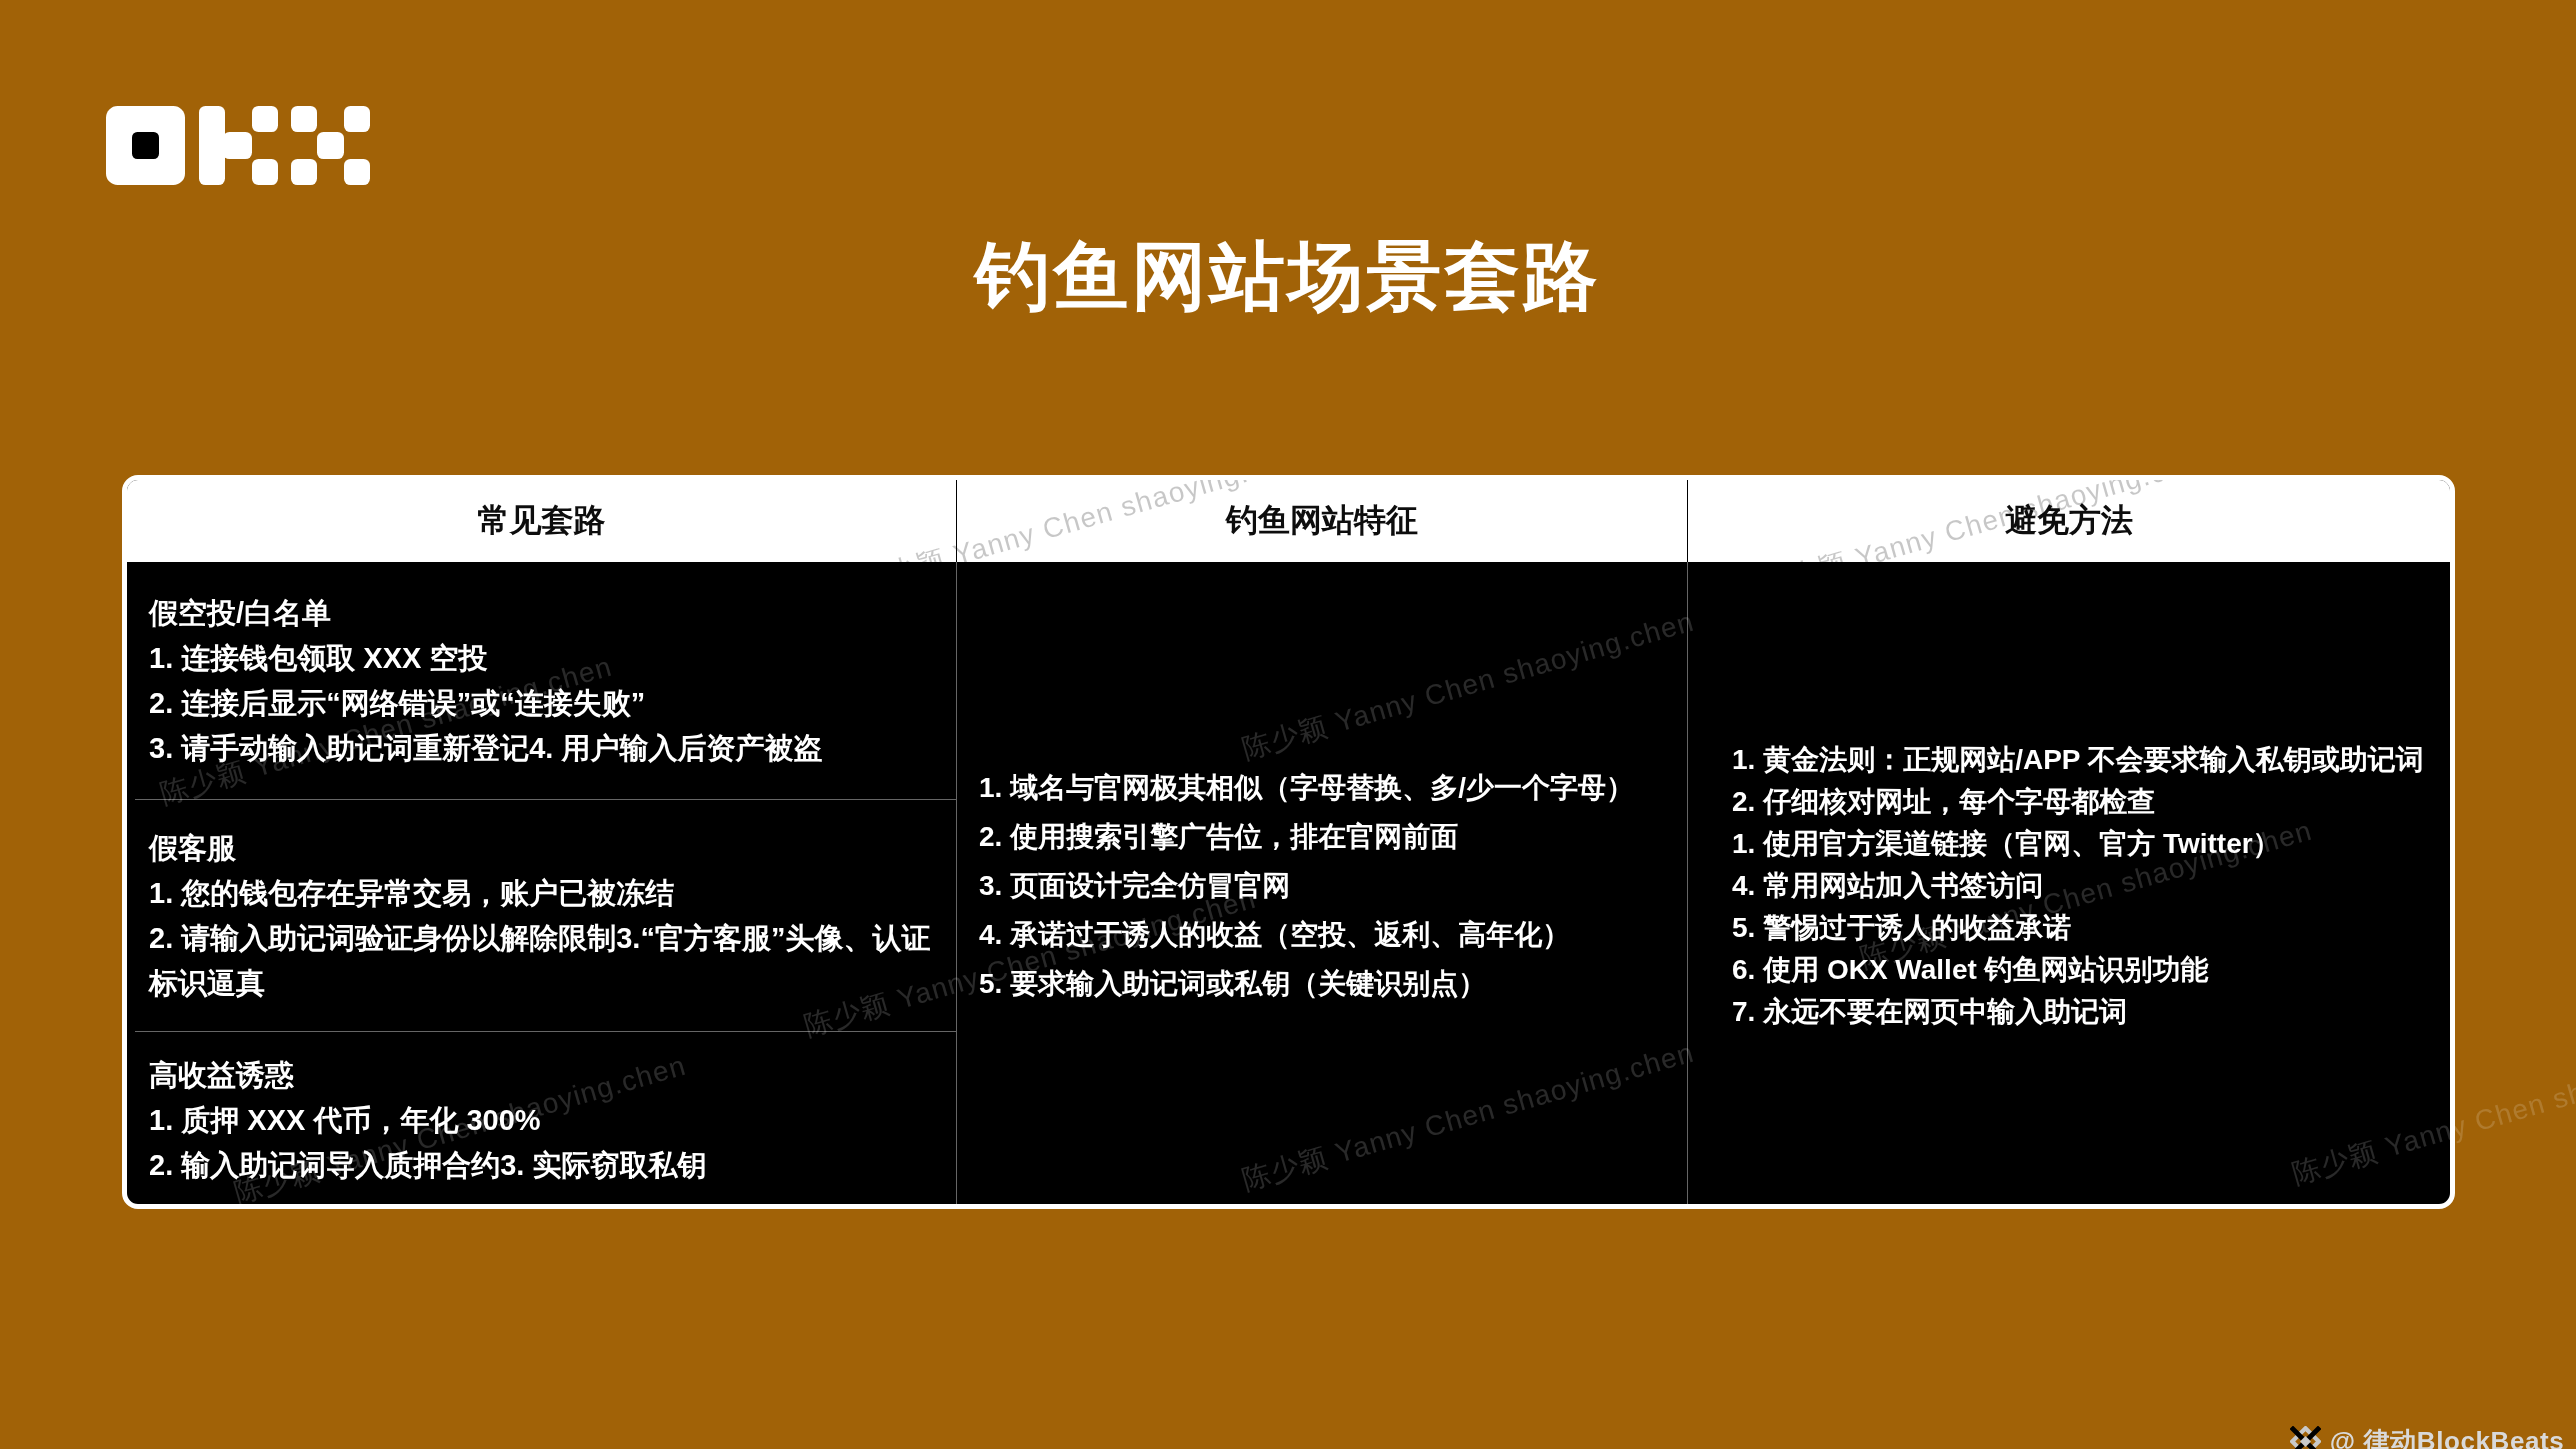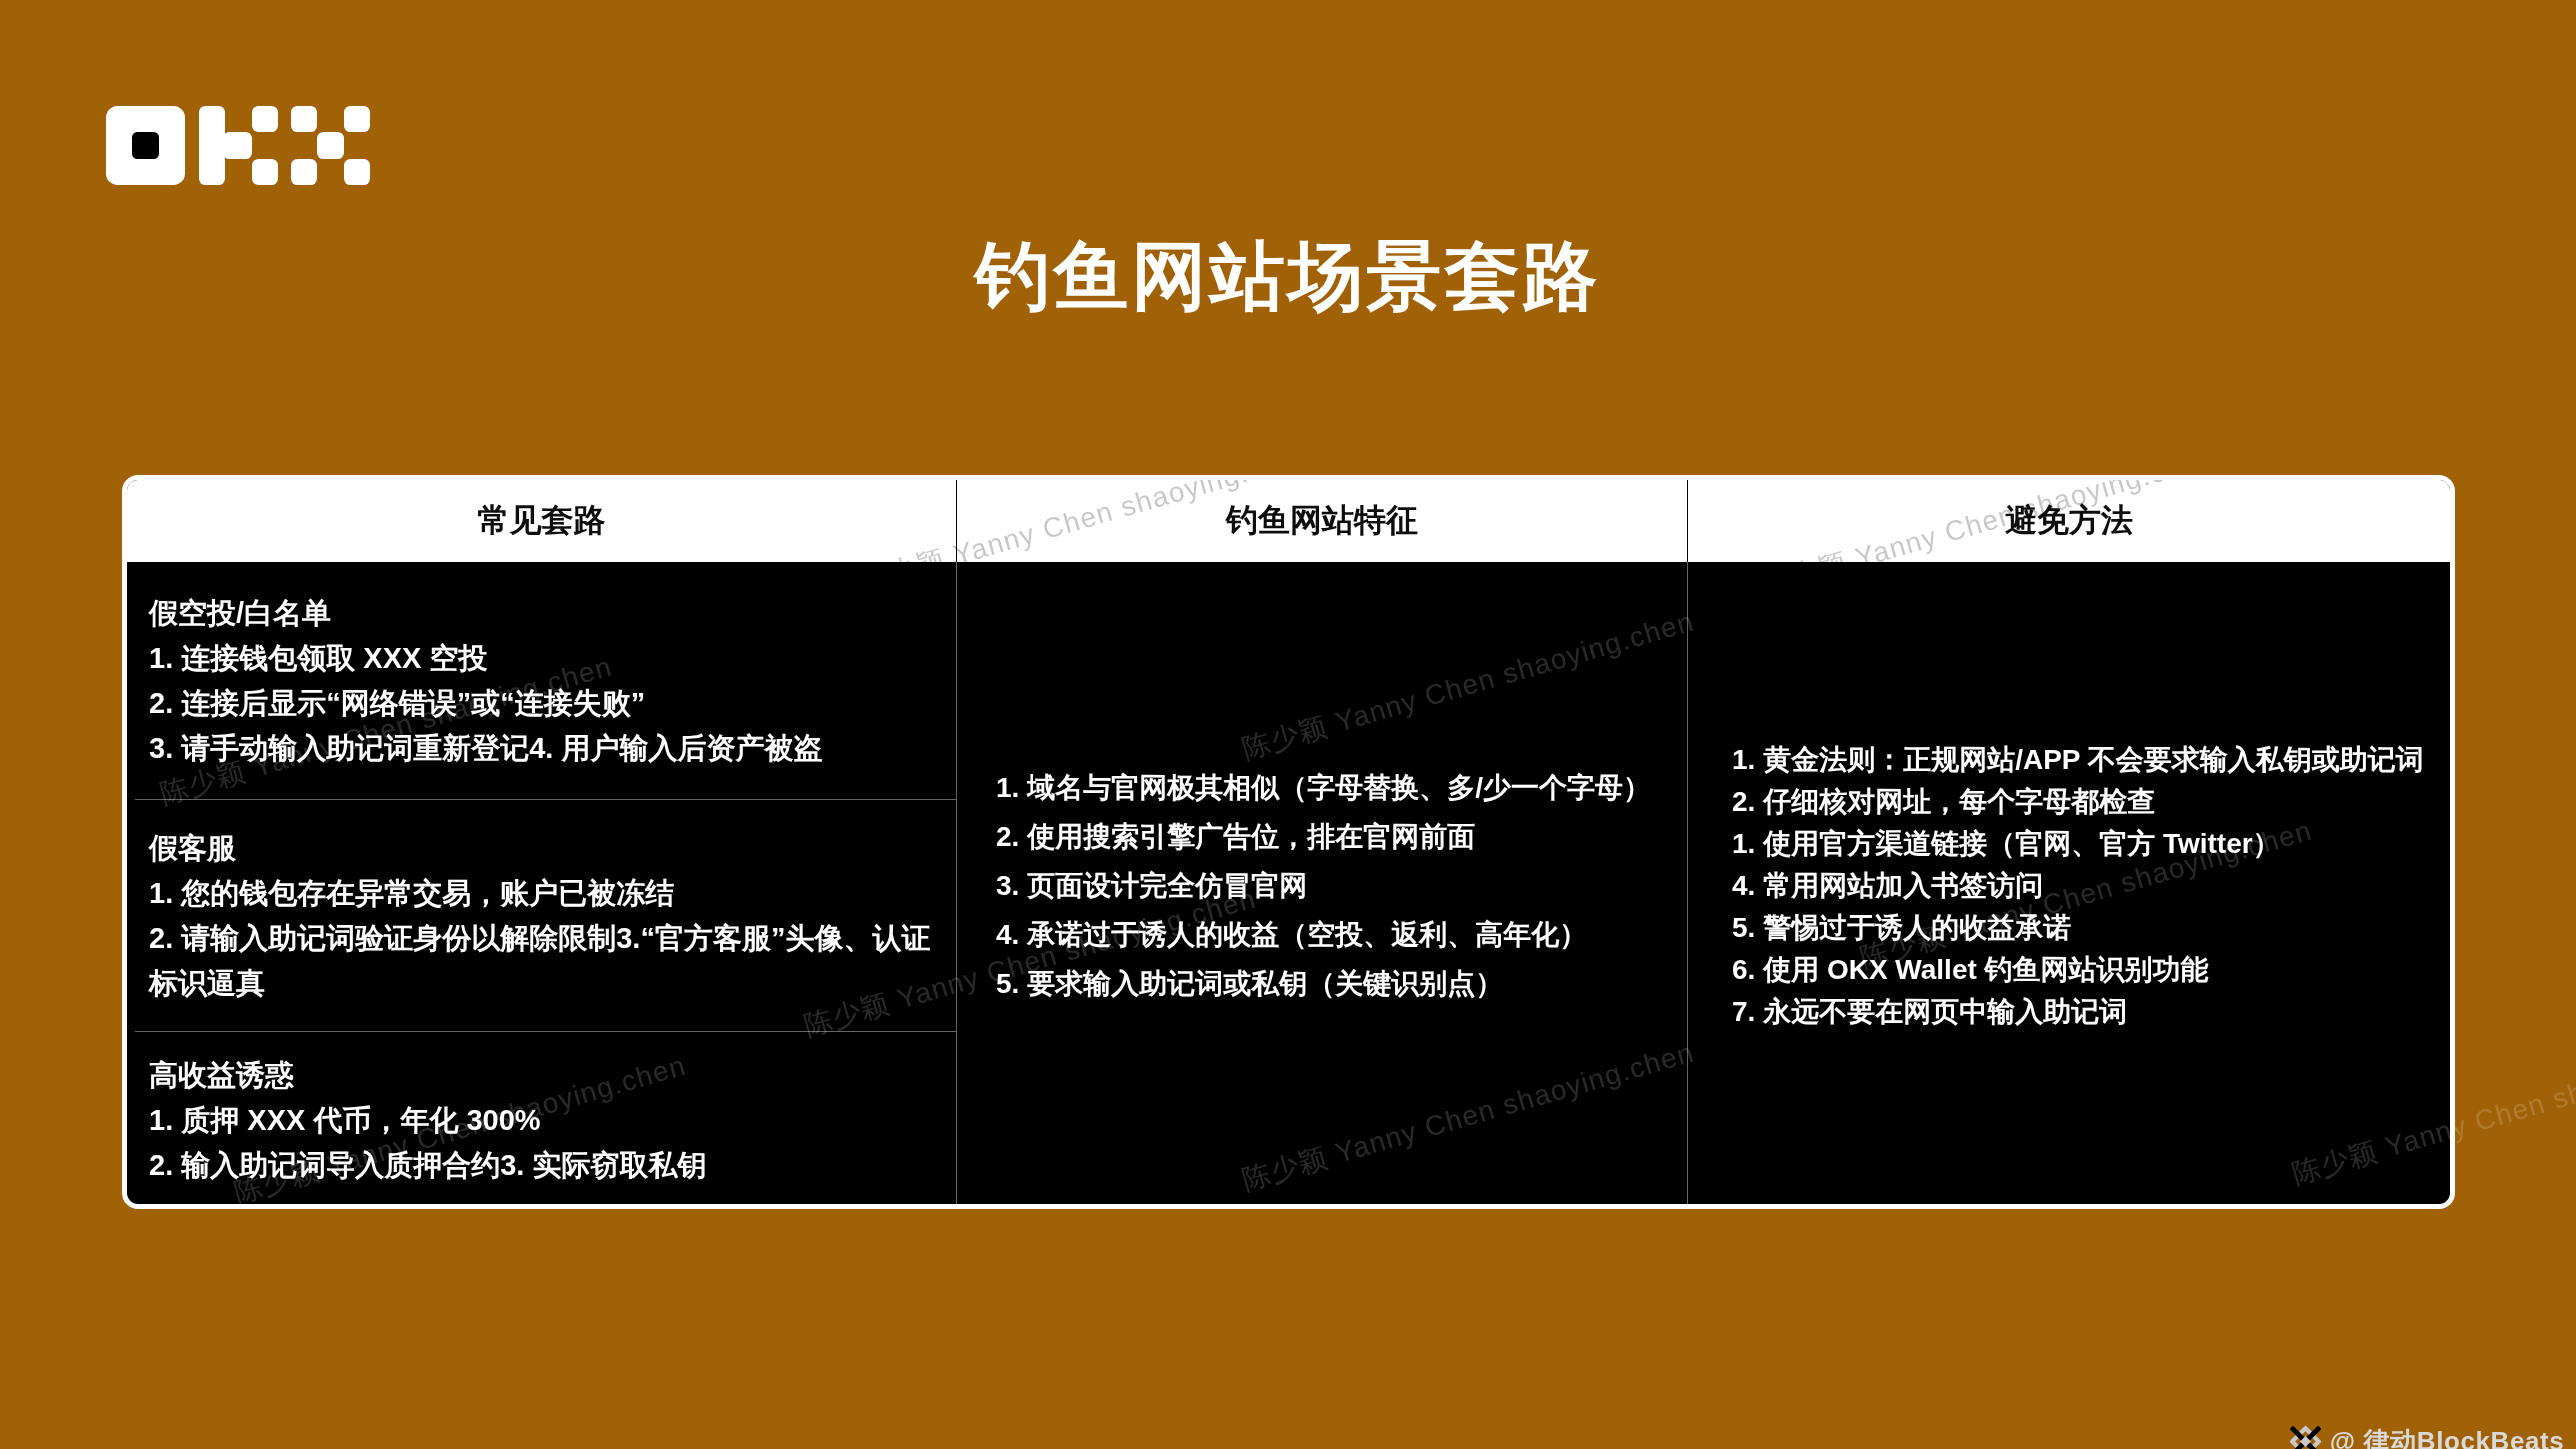--- a/index.html
+++ b/index.html
@@ -24,21 +24,21 @@
   .thead{position:relative;display:flex;height:82px;background:#fff;overflow:hidden;}
   .th{display:flex;align-items:center;justify-content:center;box-sizing:border-box;
       font-size:32px;font-weight:700;color:#0d0d0d;}
   .th-1{width:829px;}
   .th-2{width:731px;border-left:1.9px solid #000;}
   .th-3{flex:1;border-left:1.9px solid #000;}
   .tbody{display:flex;height:647px;}
   .bcol{box-sizing:border-box;color:#fff;font-weight:700;}
   .bcol-1{width:829px;display:flex;flex-direction:column;padding-left:8px;}
   .bcol-2{width:731px;border-left:1.3px solid #666;display:flex;flex-direction:column;justify-content:center;
-          padding-left:39px;font-size:28px;line-height:49px;white-space:nowrap;}
+          padding-left:22px;font-size:28px;line-height:49px;white-space:nowrap;}
   .bcol-3{flex:1;border-left:1.3px solid #666;display:flex;flex-direction:column;justify-content:center;
           padding-left:44px;font-size:28px;line-height:42px;white-space:nowrap;}
   .sec{box-sizing:border-box;display:flex;flex-direction:column;justify-content:center;
        padding:0 23px 0 14px;font-size:29px;line-height:45px;}
   .sec-1{height:237px;}
   .sec-2{height:232px;border-top:1.3px solid #666;}
   .sec-3{flex:1;border-top:1.3px solid #666;}
   .ln{display:block;}
 
   

